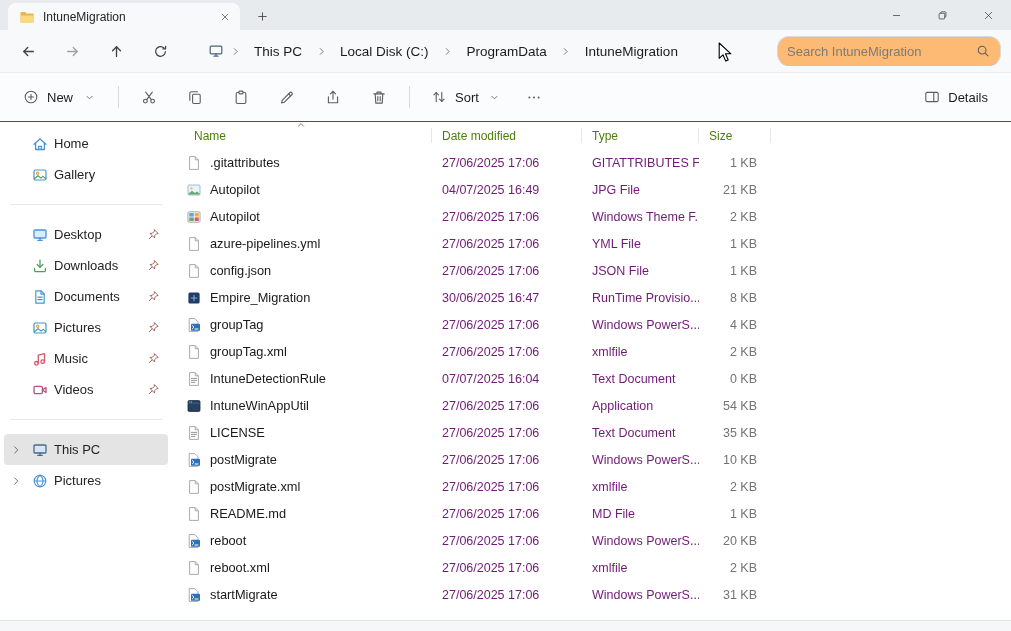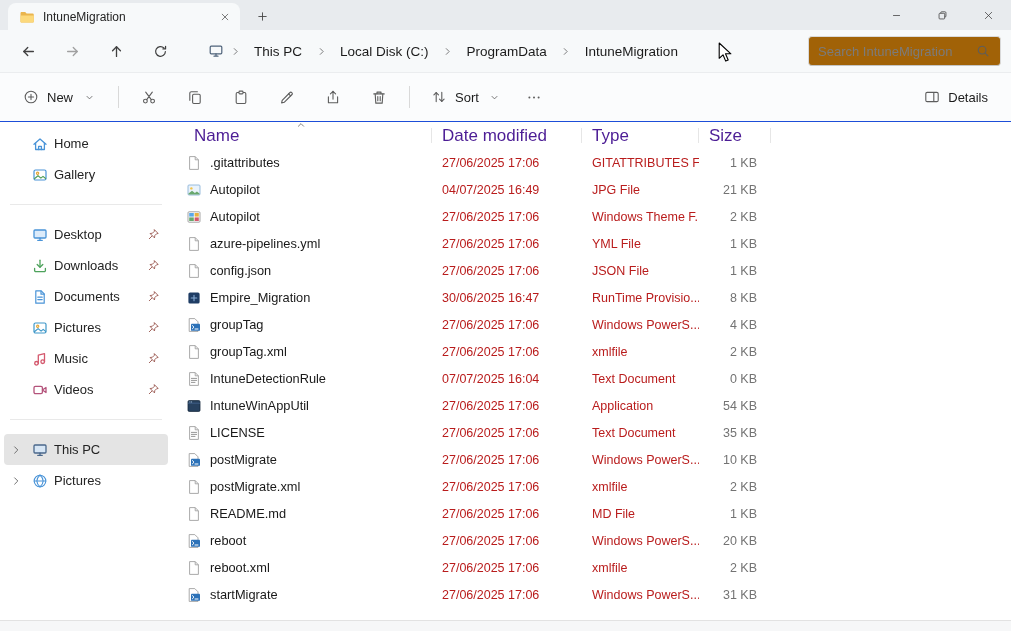--- a/index.html
+++ b/index.html
@@ -22,21 +22,21 @@
 
   
   .navbar{height:42px;background:#f7f9fa;display:flex;align-items:center;padding:0 8px;gap:4px}
   .nav-btn{width:40px;height:34px;display:grid;place-items:center;border-radius:4px}
   .nav-btn svg{width:15px;height:15px}
   .breadcrumb{flex:1;display:flex;align-items:center;gap:1px;padding-left:24px;font-size:13.5px;overflow:hidden;white-space:nowrap}
   .crumb{padding:4px 10px;border-radius:4px}
   .crumb-sep{display:inline-flex;width:16px;justify-content:center}
   .crumb-sep svg{width:11px;height:11px}
   .crumb-icon{display:inline-flex;margin-right:2px}
-  .searchbox{width:193px;height:30px;border:1px solid #d9d9d9;border-bottom-color:#c4c4c4;background:#a16207;border-radius:4px;display:flex;align-items:center;padding:0 9px;margin-right:2px;gap:6px}
+  .searchbox{width:224px;height:30px;border:1px solid #d9d9d9;border-bottom-color:#c4c4c4;background:#fdba74;border-radius:12px;display:flex;align-items:center;padding:0 9px;margin-right:2px;gap:6px}
   .search-input{flex:1;border:0;outline:0;background:transparent;font:inherit;font-size:13px;color:#1b1b1b;min-width:0}
   .search-input::placeholder{color:#7b7b7b}
   .searchbox .icon16 svg{width:14px;height:14px}
 
   
   .toolbar{height:50px;background:#fbfcfd;border-top:1px solid #ebedef;border-bottom:1px solid #1d4ed8;display:flex;align-items:center;padding:0 14px;gap:4px}
   .tb-btn{display:flex;align-items:center;gap:8px;padding:7px 9px;border-radius:4px;color:#1b1b1b;white-space:nowrap}
   .tb-icons{display:flex;gap:10px;align-items:center}
   .tb-icon-btn{width:36px;height:36px;display:grid;place-items:center;border-radius:4px}
   .tb-icon-btn svg{width:17px;height:17px}
@@ -51,32 +51,32 @@
   .sb-item.selected{background:#e4e4e4}
   .sb-exp{width:20px;height:16px;display:inline-flex;flex:0 0 auto}
   .sb-exp svg{width:12px;height:12px;margin:auto}
   .sb-label{flex:1;font-size:13px;white-space:nowrap;overflow:hidden;color:#242424}
   .sb-pin{display:inline-flex;margin-right:2px}
   .sb-pin svg{width:13px;height:13px}
   .sb-sep{height:29px;position:relative}
   .sb-sep::after{content:"";position:absolute;left:10px;right:10px;top:14px;height:1px;background:#e9e9e9}
 
   .main{flex:1;display:flex;flex-direction:column;overflow:hidden}
-  .fl-head{display:flex;height:27px;align-items:center;color:#4c1d95;font-size:17px;padding-left:8px}
+  .fl-head{display:flex;height:27px;align-items:center;color:#4d7c0f;font-size:12px;padding-left:8px}
   .fl-head .col{position:relative;height:100%;display:flex;align-items:center;padding-left:10px}
   .fl-head .col::after{content:"";position:absolute;right:0;top:6px;bottom:6px;width:1px;background:#e6e6e6}
   .fl-head .col-0{padding-left:14px}
   .col-0{width:252px}.col-1{width:150px}.col-2{width:117px}.col-3{width:72px}
   .sort-arrow{position:absolute;left:116px;top:-2px}
   .sort-arrow svg{width:10px;height:10px;display:block}
   .rows{flex:1;overflow:hidden;padding-left:8px}
   .frow{display:flex;height:27px;align-items:center}
   .frow .col{height:100%;display:flex;align-items:center;overflow:hidden;white-space:nowrap}
   .frow .col-0{padding-left:6px;gap:8px}
-  .frow .col-1,.frow .col-2{padding-left:10px;color:#b91c1c;font-size:12.5px}
+  .frow .col-1,.frow .col-2{padding-left:10px;color:#701a75;font-size:12.5px}
   .frow .col-3{justify-content:flex-end;padding-right:14px;color:#737373;font-size:12.5px}
   .fname{font-size:12.8px;color:#191919}
 
   .statusbar{height:11px;border-top:1px solid #e2e2e2;background:#f6f7f8}
 
   .cursor{position:absolute;left:718px;top:42px;z-index:50;pointer-events:none}
 </style>
 </head>
 <body>
 

